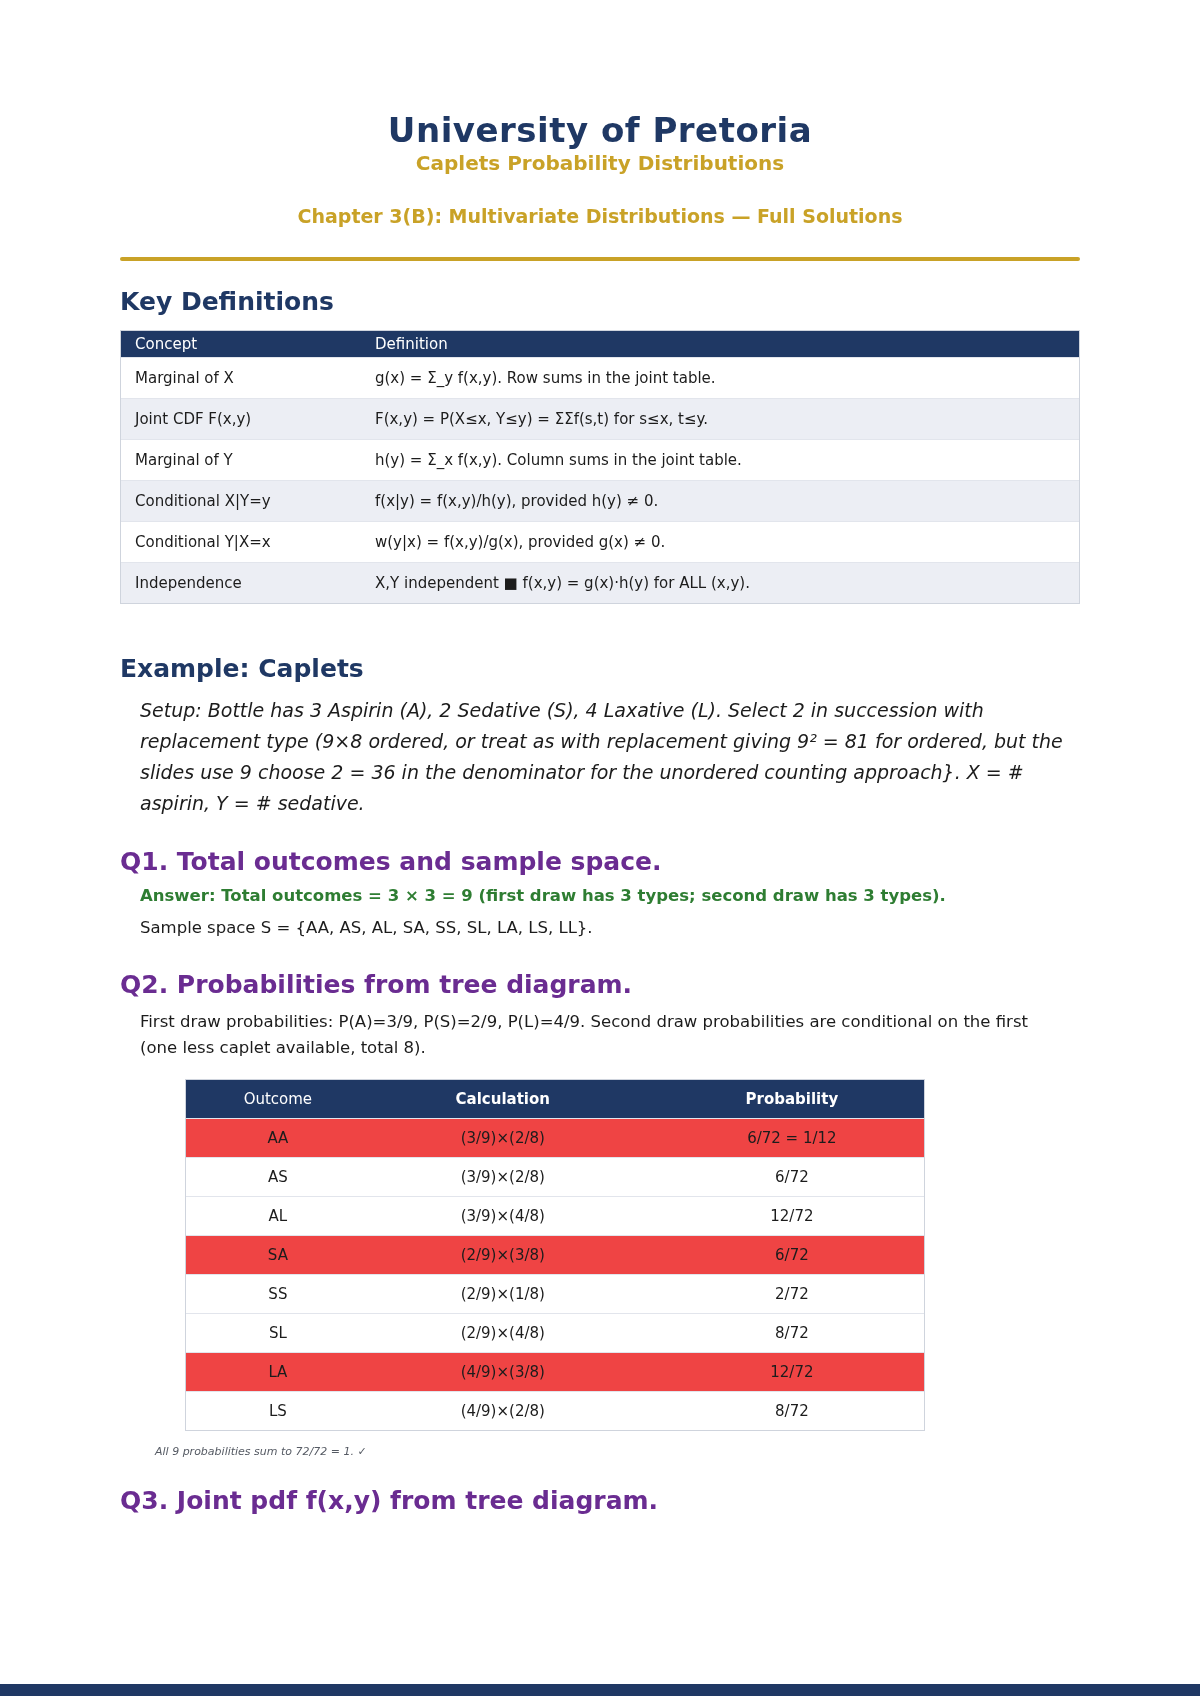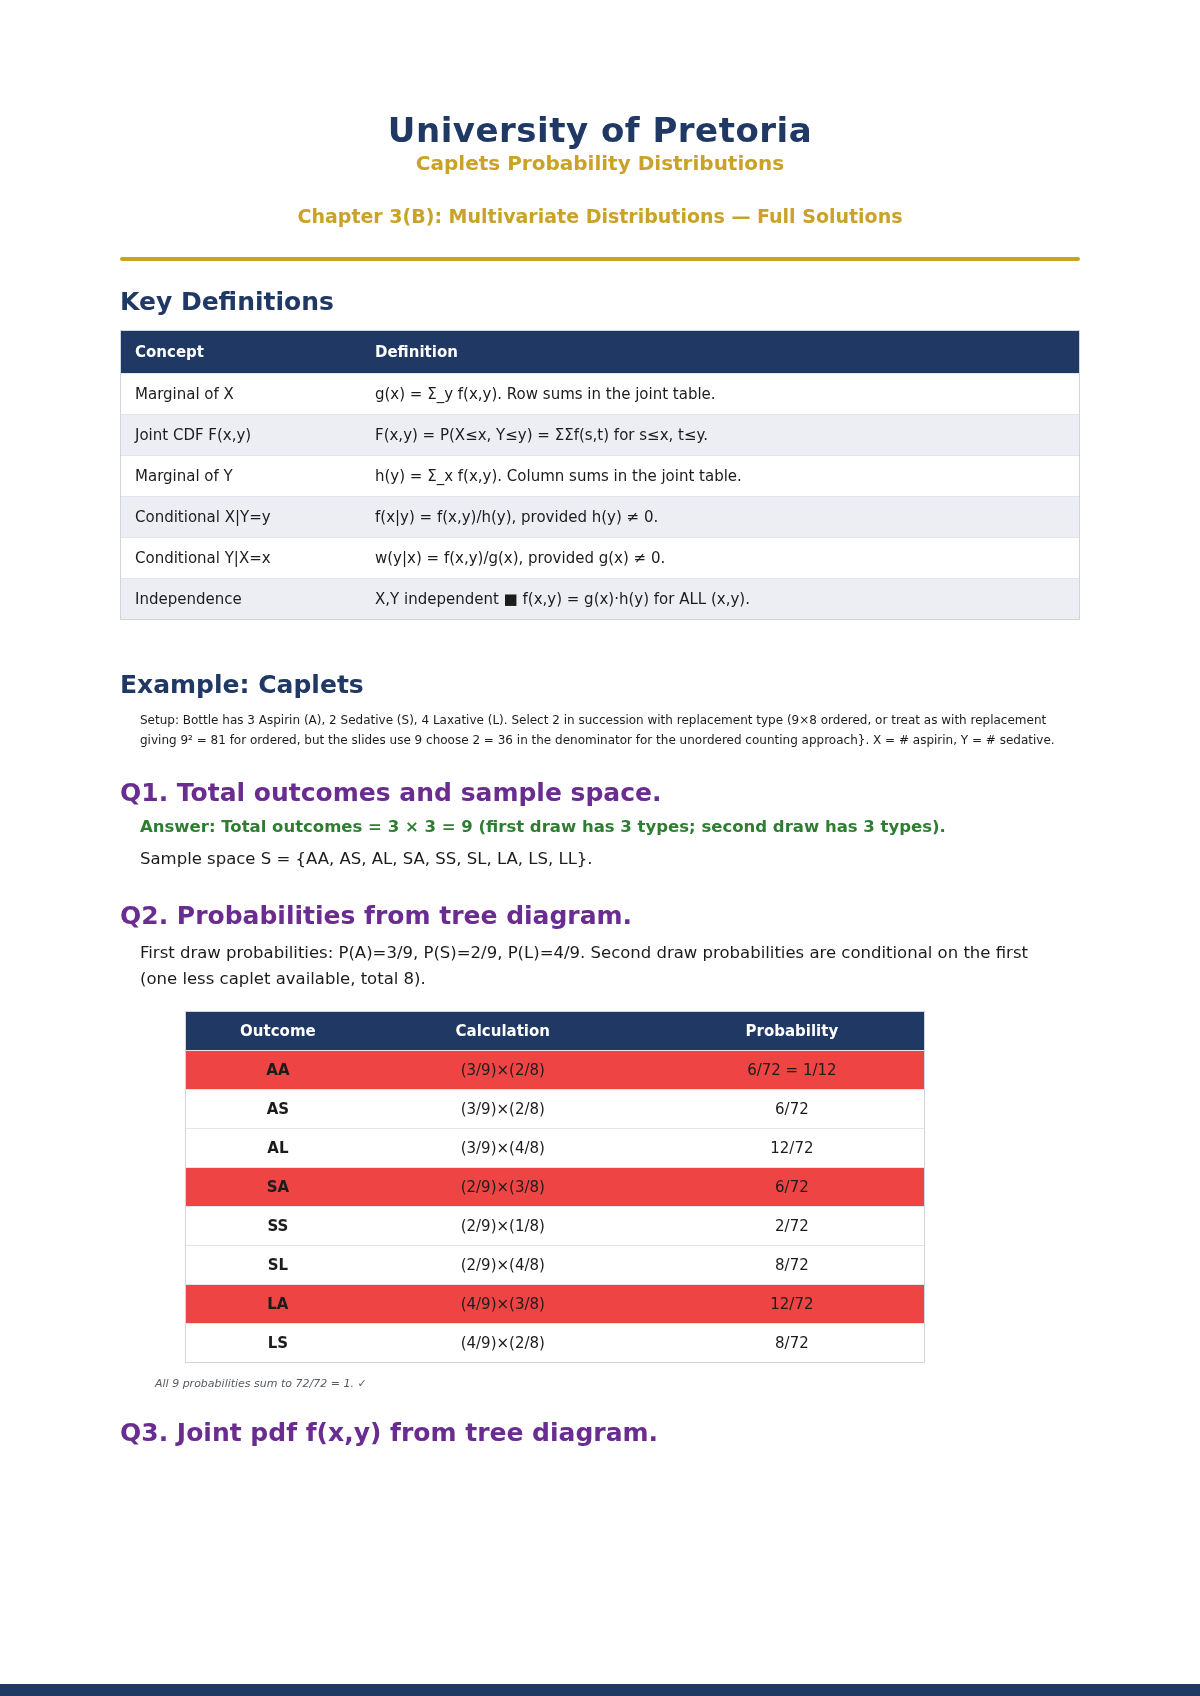--- a/index.html
+++ b/index.html
@@ -59,38 +59,39 @@
     border: 1px solid #cfd4dd;
   }
   .def-table {
     width: 100%;
     margin-top: 14px;
   }
   .def-table th {
     background: #1f3864;
     color: #ffffff;
     text-align: left;
-    font-weight: bold;
-    padding: 12px 14px;
+    font-weight: normal;
+    padding: 4px 14px;
     font-size: 15px;
   }
   .def-table td {
     padding: 11px 14px;
     background: #ffffff;
     border-top: 1px solid #e2e5ec;
     vertical-align: middle;
   }
   .def-table tbody tr:nth-child(even) td { background: #eceef4; }
   .def-table .col-concept { width: 240px; }
 
   .setup-para {
     margin: 12px 8px 0 20px;
     max-width: 935px;
-    font-size: 12px;
+    font-size: 19px;
     line-height: 1.63;
+    font-style: italic;
   }
   .q-heading {
     color: #6a2c91;
     font-size: 25px;
     font-weight: bold;
     margin: 28px 0 0 0;
   }
   .answer-line {
     color: #2e7d32;
     font-weight: bold;
@@ -116,21 +117,21 @@
     padding: 10px 12px;
     font-size: 15px;
     text-align: center;
   }
   .prob-table td {
     padding: 10px 12px;
     background: #ffffff;
     border-top: 1px solid #e2e5ec;
   }
   .prob-table tbody tr:nth-child(3n+1) td { background: #ef4444; }
-  .prob-table .col-outcome { width: 160px; font-weight: bold; padding-left: 36px; }
+  .prob-table .col-outcome { width: 160px; font-weight: normal; padding-left: 36px; }
   .prob-table .col-calc { width: 315px; }
   .prob-table .col-prob { width: 265px; }
 
   .sum-note {
     font-style: italic;
     color: #555a63;
     font-size: 11px;
     margin: 14px 0 0 35px;
   }
   .footer-bar {

